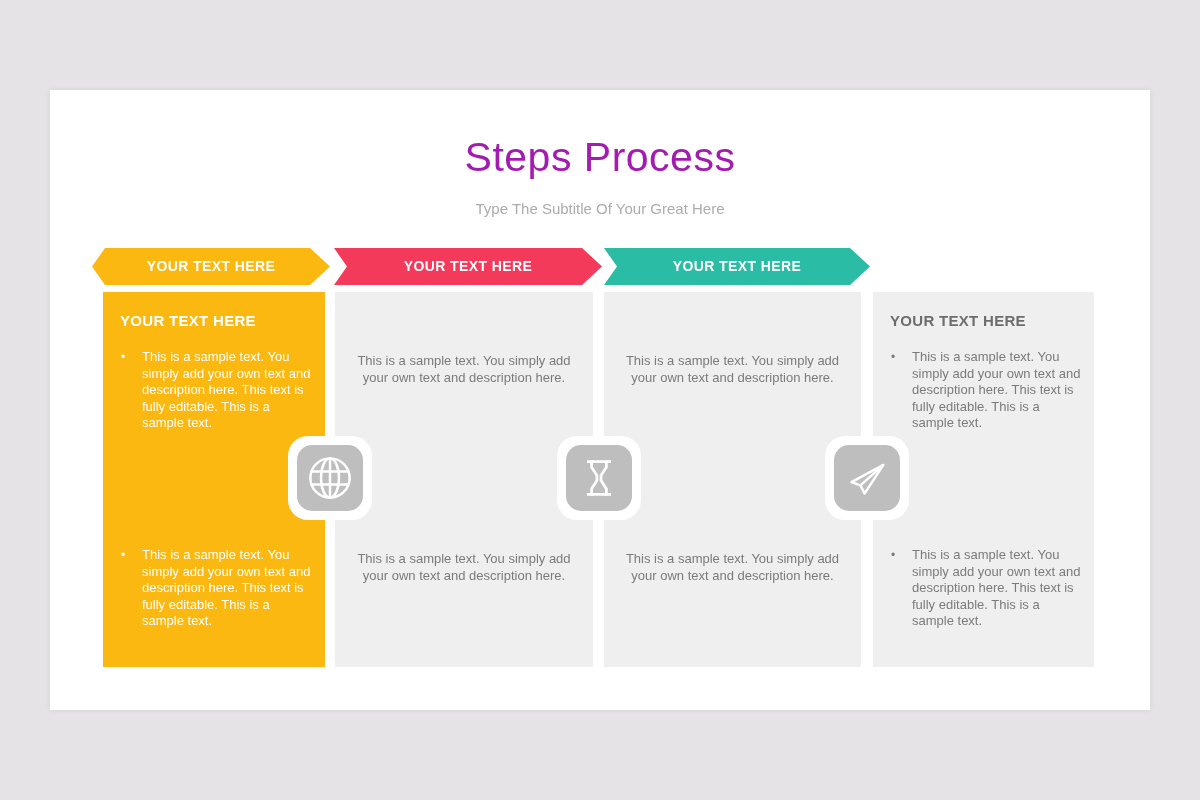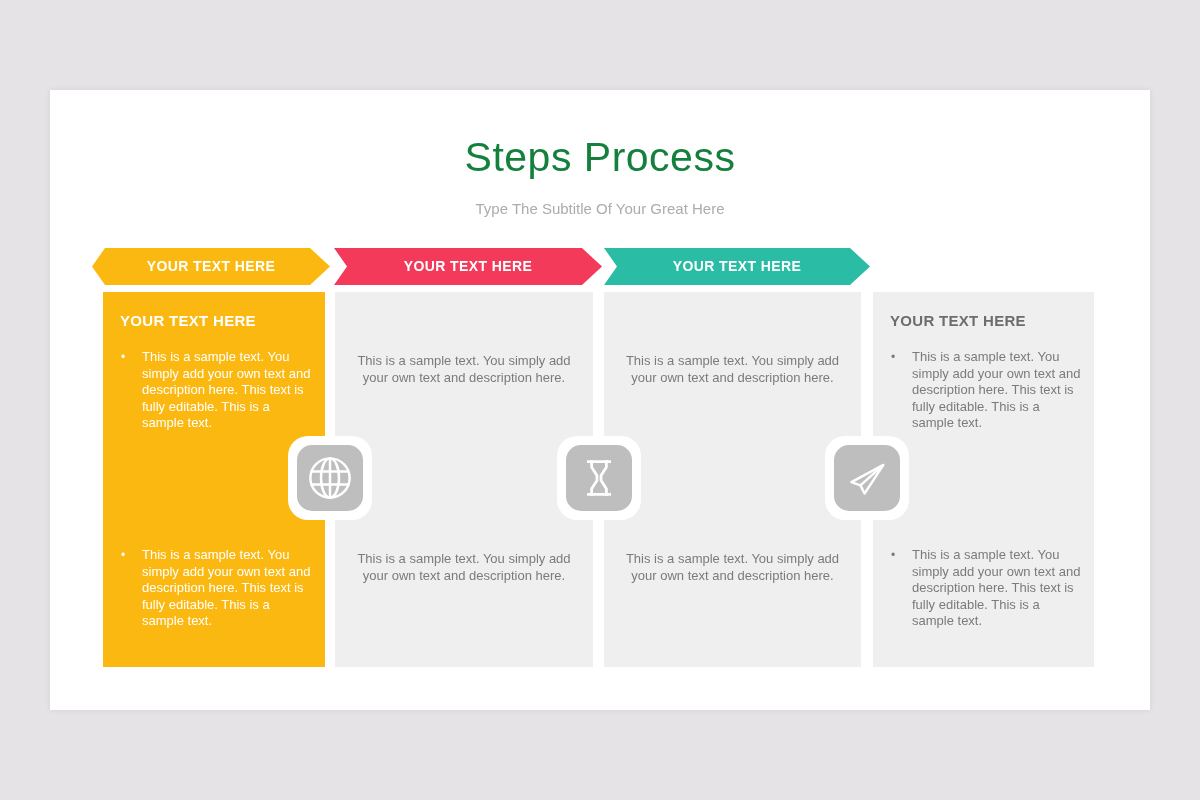--- a/index.html
+++ b/index.html
@@ -15,21 +15,21 @@
     left: 50px; top: 90px;
     width: 1100px; height: 620px;
     background: #ffffff;
     box-shadow: 0 0 6px rgba(0,0,0,0.08);
   }
   .title {
     position: absolute;
     left: 0; right: 0; top: 44px;
     text-align: center;
     font-size: 41px;
-    color: #15803d;
+    color: #a21caf;
     letter-spacing: 0.5px;
   }
   .subtitle {
     position: absolute;
     left: 0; right: 0; top: 110px;
     text-align: center;
     font-size: 15px;
     color: #acacac;
   }
   .banner {

